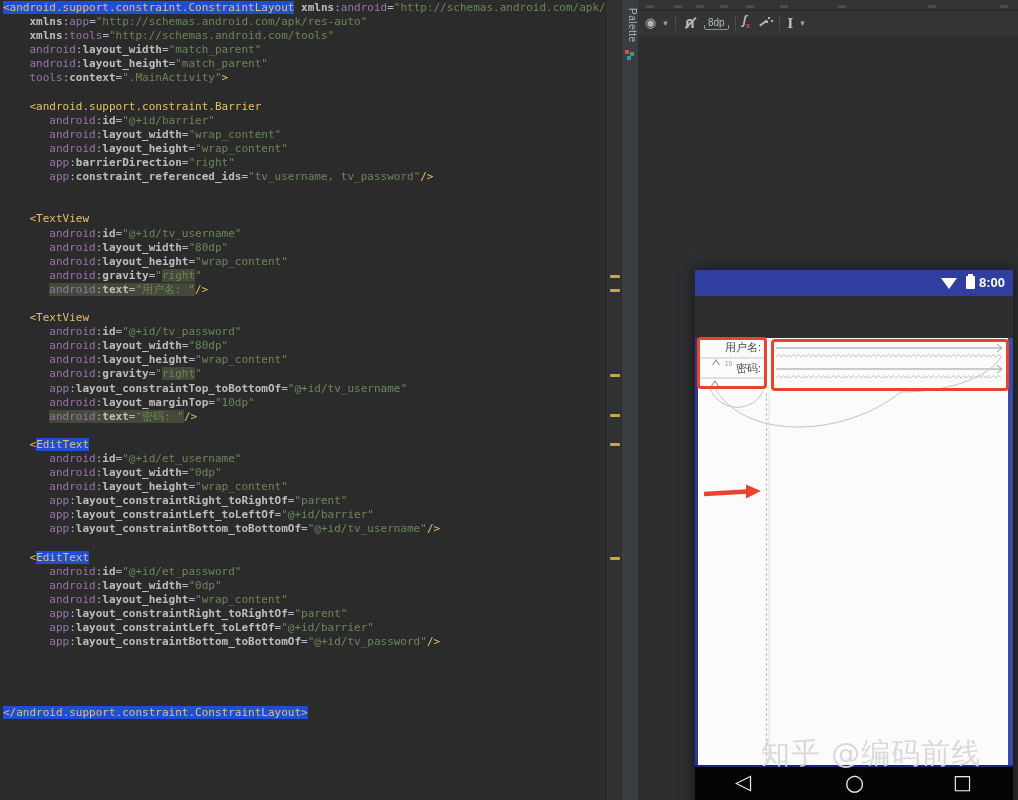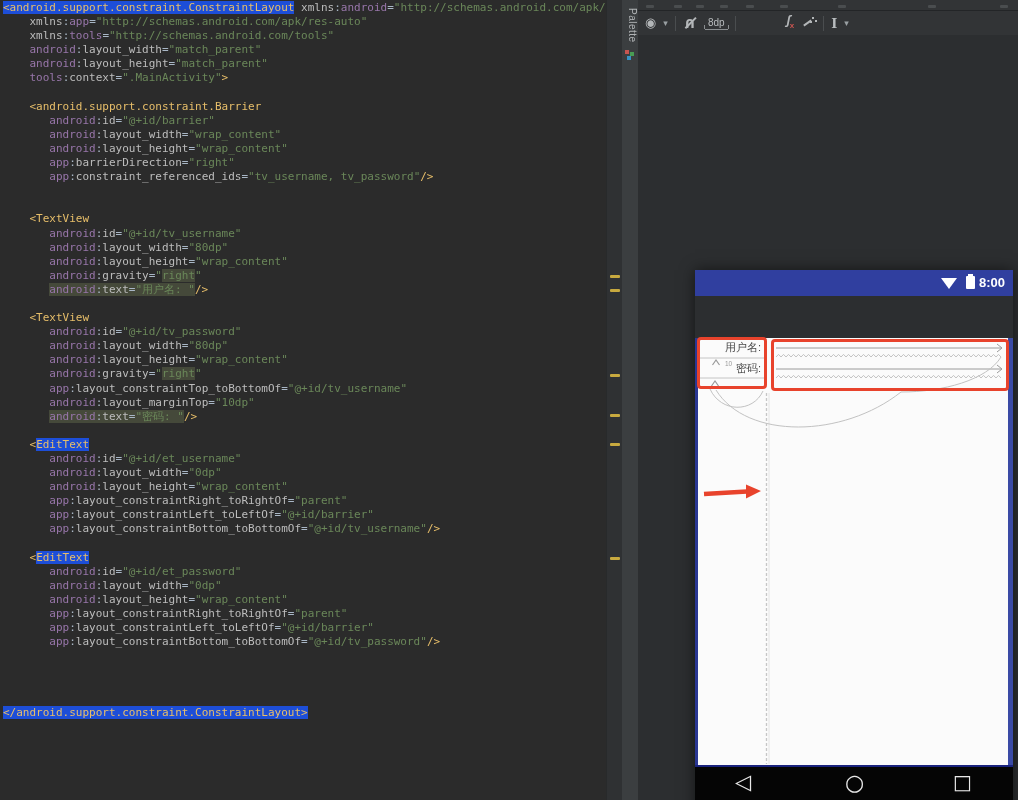--- a/index.html
+++ b/index.html
@@ -3,21 +3,21 @@
 <meta charset="utf-8">
 <style>
   html,body{margin:0;padding:0;background:#222;}
   #app{position:relative;width:1018px;height:800px;overflow:hidden;background:#2b2b2b;font-family:"Liberation Sans",sans-serif;}
 
   
   #code{position:absolute;left:0;top:0;width:606px;height:800px;background:#2b2b2b;
         font:11px/14.1px "DejaVu Sans Mono",monospace;white-space:pre;overflow:hidden;padding-top:1px;}
   .cl{height:14.1px;padding-left:3px;}
   .t{color:#E8BF6A}
-  .a{color:#BDBDBD;font-weight:normal}
+  .a{color:#BDBDBD;font-weight:bold}
   .n{color:#9876AA}
   .v{color:#6A8759}
   .w{color:#A9B7C6}
   .hm{background:#1d4ed8}
   .ho{background:#1d4ed8}
   .hv{background:#45493a}
 
   
   #stripe{position:absolute;left:606px;top:0;width:16px;height:800px;background:#2f3133;border-left:1px solid #282a2b;}
   .mark{position:absolute;left:3px;width:10px;height:3px;border-radius:1px;background:#c7a93f;}
@@ -39,21 +39,21 @@
   #dtoolbar{position:absolute;left:0;top:11px;width:380px;height:24px;background:#323436;display:flex;align-items:center;gap:7px;padding-left:7px;box-sizing:border-box;}
   .tbtn{color:#b3b6b8;font-size:13px;line-height:14px;display:inline-block;position:relative;}
   .chev{color:#9aa0a3;font-size:9px;}
   .sep{width:1px;height:15px;background:#4a4d4f;}
   .mgwrap{width:15px;height:15px;position:relative;}
   .mg{position:absolute;left:2px;top:0;display:inline-block;transform:rotate(180deg);font-weight:bold;color:#b3b6b8;font-size:12px;font-family:"DejaVu Sans",sans-serif;}
   .mgslash{position:absolute;left:0;top:6px;width:15px;height:1.5px;background:#b3b6b8;transform:rotate(-45deg);}
   .mgn{font-size:10px;color:#b8bcbe;border-bottom:1px solid #8a8e90;padding:0 3px 1px;position:relative;}
   .mgn::before,.mgn::after{content:"";position:absolute;bottom:0;width:1px;height:4px;background:#8a8e90;}
   .mgn::before{left:-1px}.mgn::after{right:-1px}
-  .clearx{font-size:13px;font-style:italic;font-weight:bold;margin-left:44px;}
+  .clearx{font-size:13px;font-style:italic;font-weight:bold;}
   .redx{font-style:normal;font-size:8px;color:#C75450;vertical-align:sub;margin-left:-1px;}
   .wand{width:15px;height:15px;position:relative;}
   .wand::before{content:"";position:absolute;left:2px;top:6px;width:9px;height:2px;background:#b3b6b8;transform:rotate(-35deg);}
   .wand::after{content:"";position:absolute;right:2px;top:1px;width:2px;height:2px;background:#b3b6b8;box-shadow:3px 3px 0 #b3b6b8,-2px 4px 0 #b3b6b8;}
   .ibeam{font-family:"DejaVu Serif",serif;font-weight:bold;font-size:13px;color:#b8bcbe;}
 
   
   #phone{position:absolute;left:695px;top:270px;width:318px;height:624px;box-shadow:0 0 14px rgba(0,0,0,.55);}
   #statusbar{position:absolute;left:0;top:0;width:318px;height:26px;background:#303F9F;}
   #time{position:absolute;right:8px;top:5px;color:#fff;font-size:13px;font-weight:bold;}
@@ -177,14 +177,15 @@
     <div class="redbox" id="rb-labels"></div>
     <div class="redbox" id="rb-fields"></div>
     <div class="lbl" id="lbl-user">用户名:</div>
     <div class="lbl" id="lbl-pass">密码:</div>
 
     <div id="navbar">
       <span class="navico" id="nav-back">◁</span>
       <span class="navico" id="nav-home">○</span>
       <span class="navico" id="nav-rect">□</span>
     </div>
+    <div id="watermark">知乎 @编码前线</div>
   </div>
 </div>
 
 </body></html>

